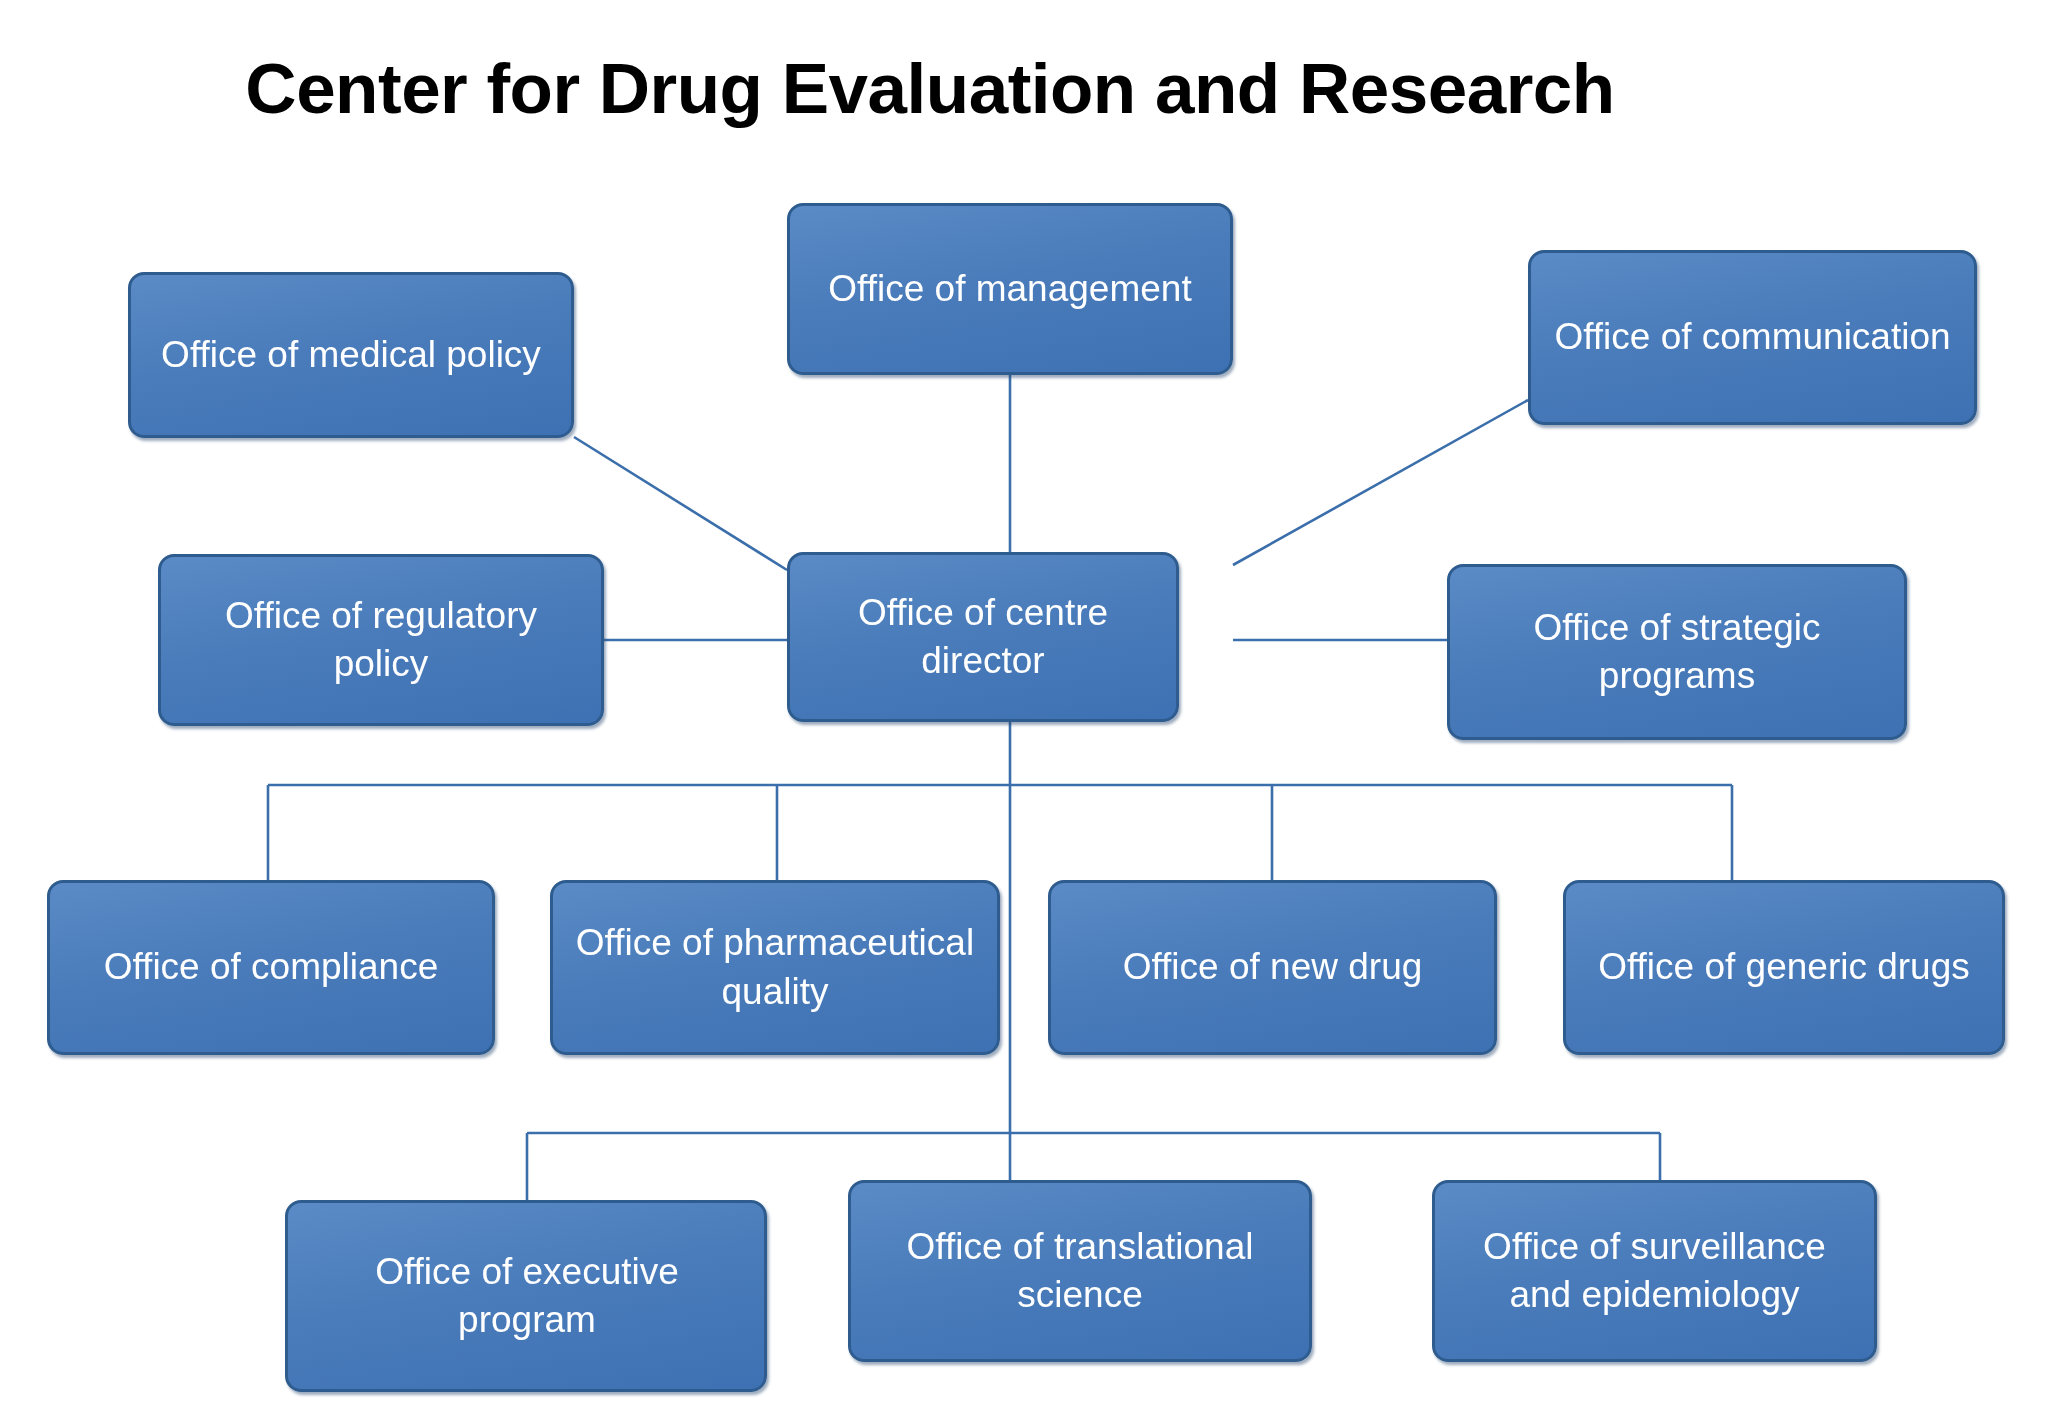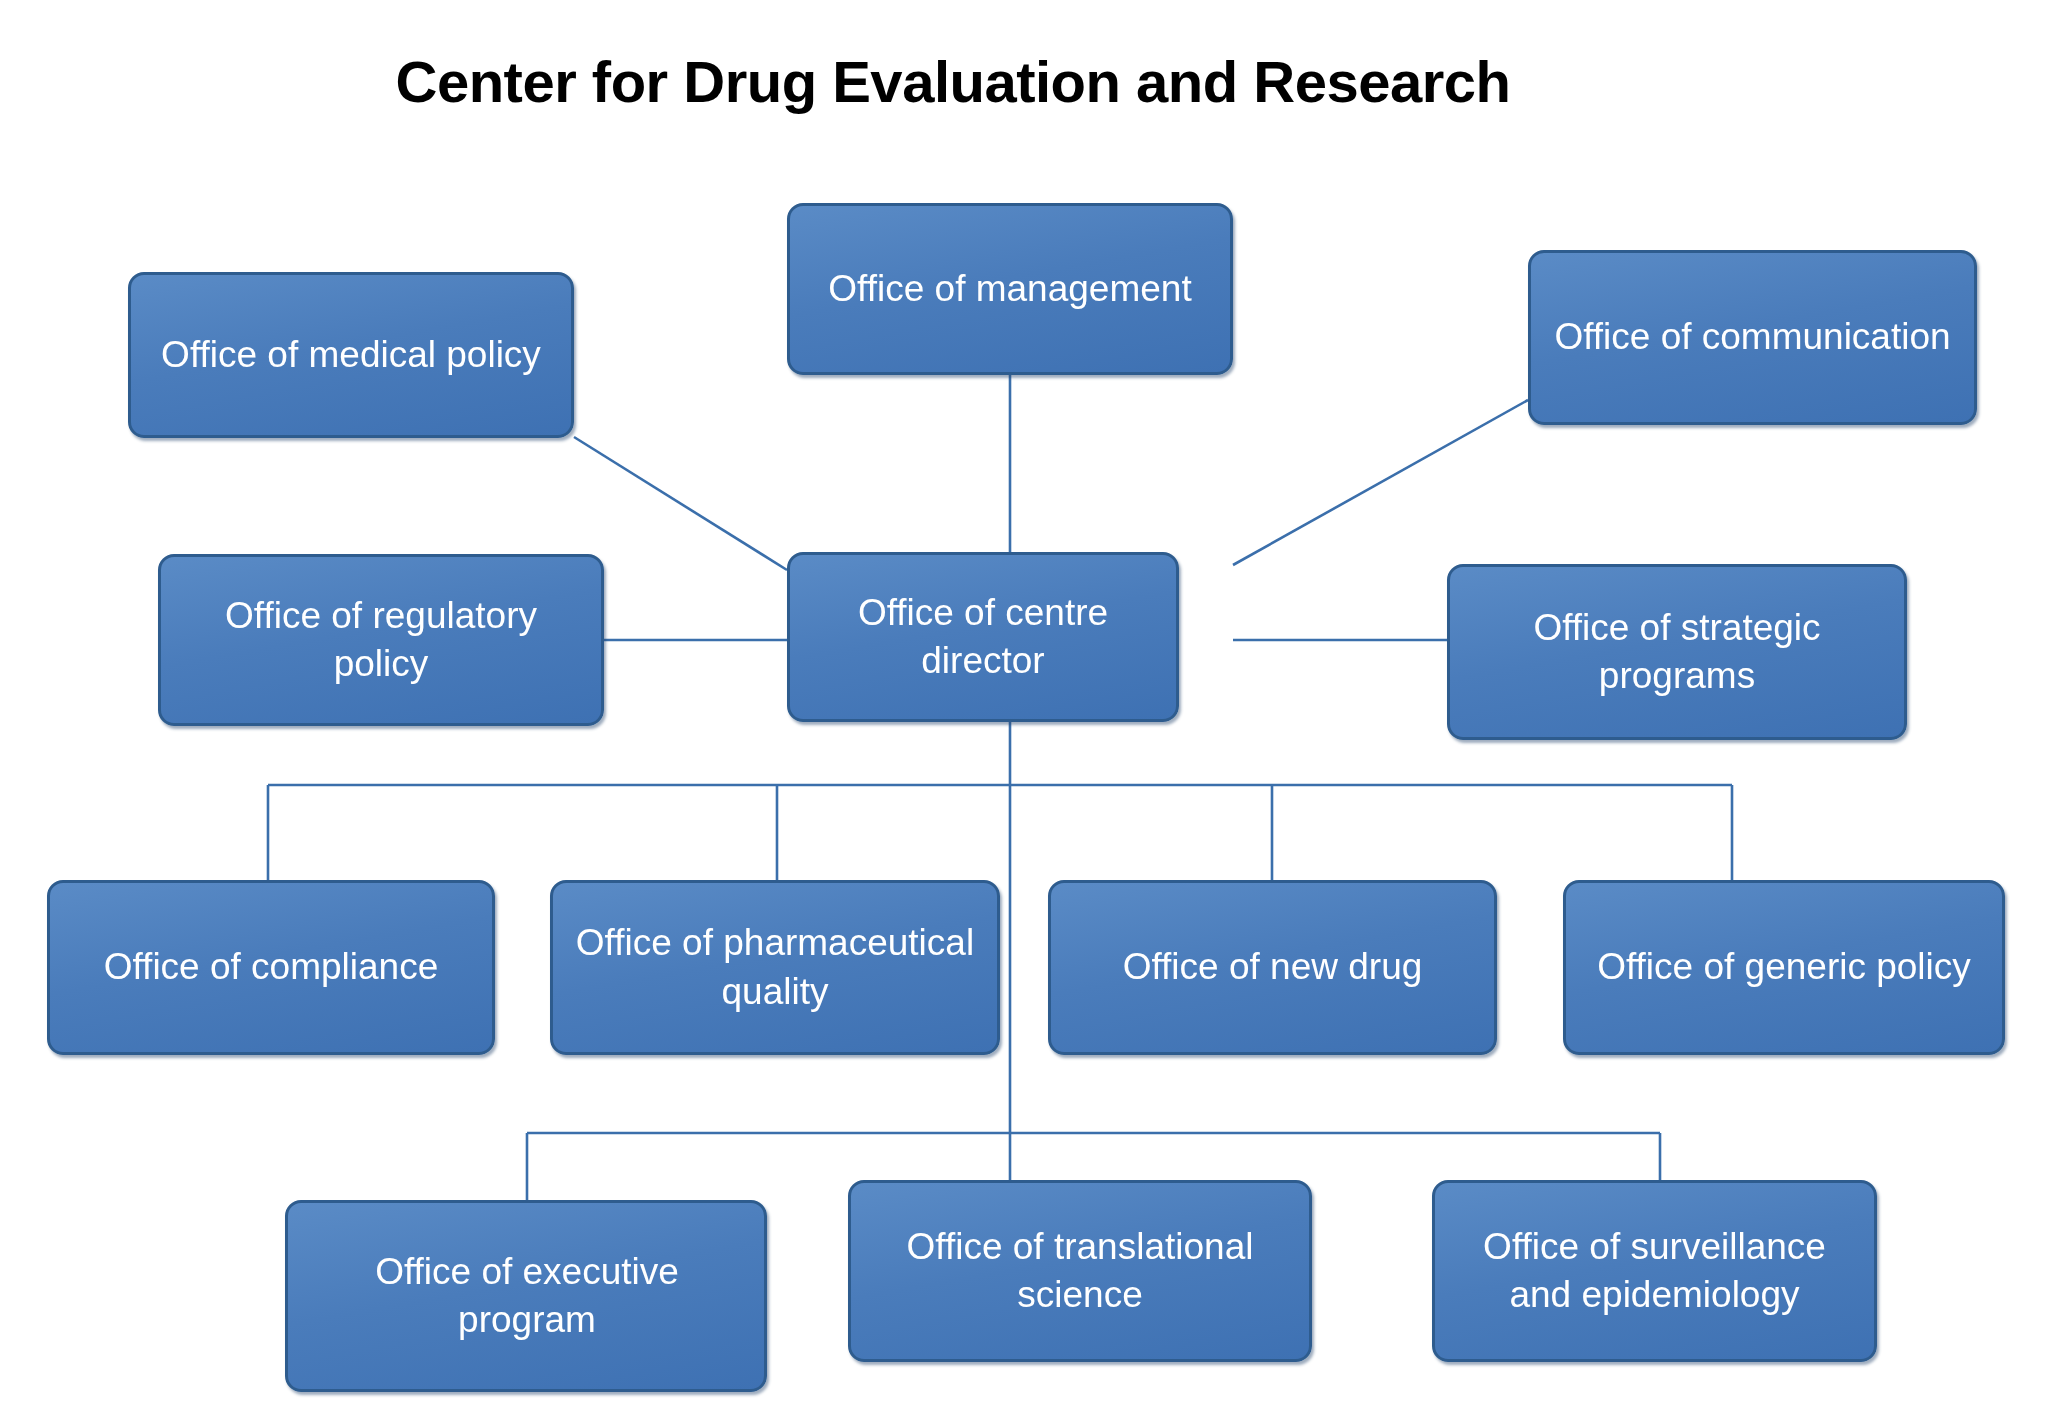--- a/index.html
+++ b/index.html
@@ -19,26 +19,25 @@
     overflow: hidden;
   }
   #title {
     position: absolute;
     left: 0;
     top: 52px;
     width: 1860px;
     text-align: center;
     font-family: "Liberation Sans", sans-serif;
     font-weight: bold;
-    font-size: 58px;
+    font-size: 71px;
     line-height: 1.05;
     letter-spacing: -0.5px;
     color: #000000;
     white-space: nowrap;
-    margin-left: 23px;
   }
   #edges {
     position: absolute;
     left: 0;
     top: 0;
     width: 2048px;
     height: 1418px;
     pointer-events: none;
   }
   .node {
@@ -129,21 +128,21 @@
 
   <div class="node" style="left:550px; top:880px; width:450px; height:175px;">
     <span>Office of pharmaceutical quality</span>
   </div>
 
   <div class="node" style="left:1048px; top:880px; width:449px; height:175px;">
     <span>Office of new drug</span>
   </div>
 
   <div class="node" style="left:1563px; top:880px; width:442px; height:175px;">
-    <span>Office of generic policy</span>
+    <span>Office of generic drugs</span>
   </div>
 
   <div class="node" style="left:285px; top:1200px; width:482px; height:192px;padding-left:16px;">
     <span>Office of executive program</span>
   </div>
 
   <div class="node" style="left:848px; top:1180px; width:464px; height:182px;">
     <span>Office of translational science</span>
   </div>
 

